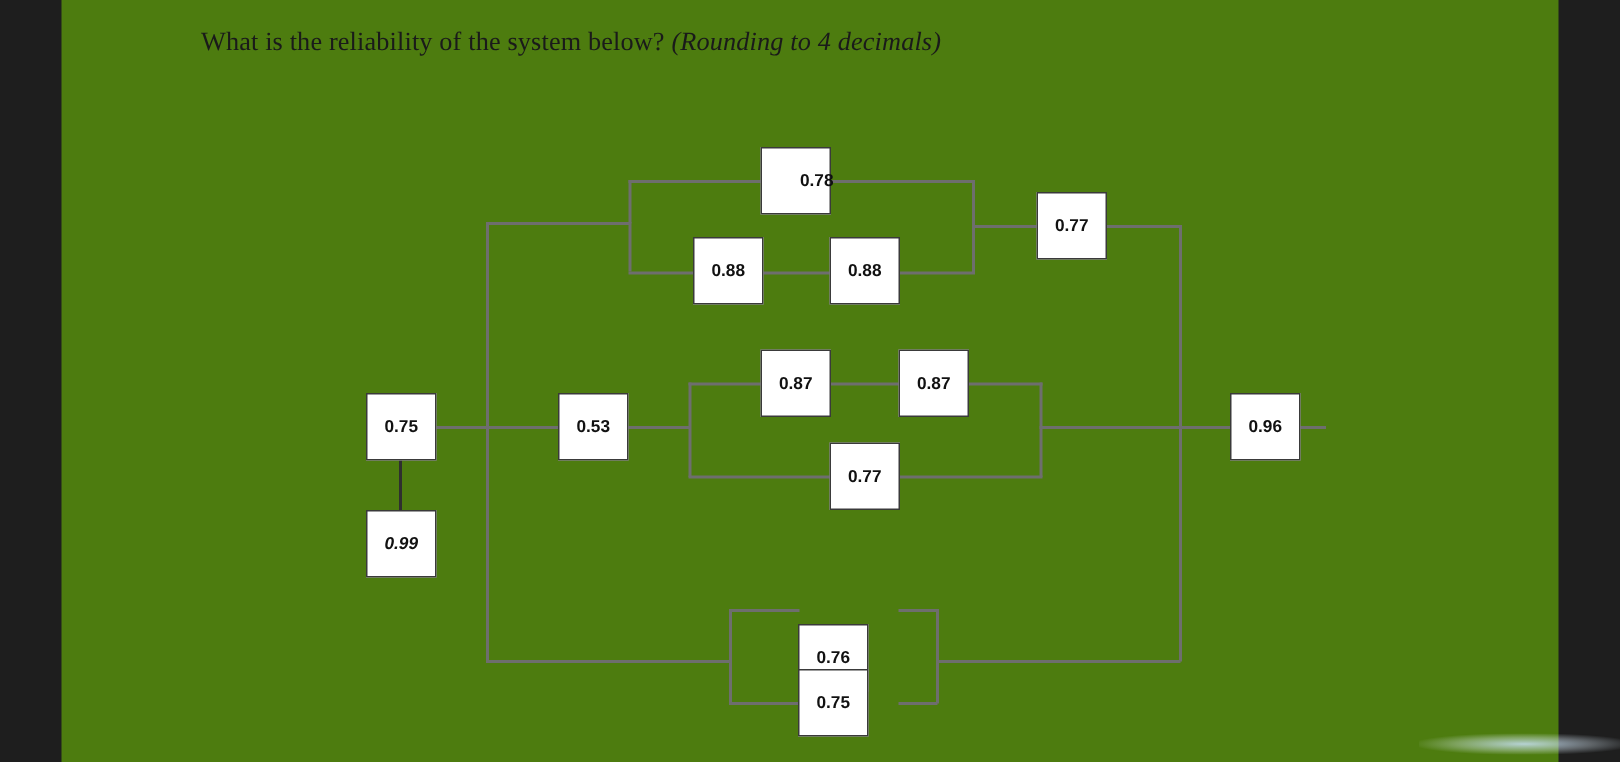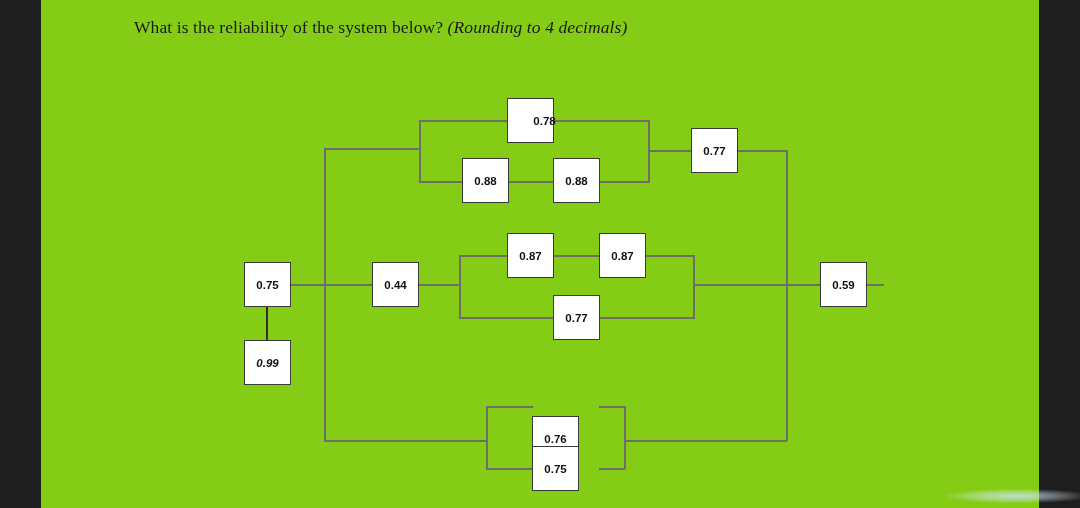--- a/index.html
+++ b/index.html
@@ -14,21 +14,21 @@
     background: #1e1e1e;
     overflow: hidden;
     font-family: "Liberation Serif", serif;
   }
   #page {
     position: absolute;
     left: 41px;
     top: 0;
     width: 998px;
     height: 508px;
-    background: #84cc16;
+    background: #4d7c0f;
   }
   #question {
     position: absolute;
     left: 93px;
     top: 17px;
     font-size: 17.5px;
     color: #1a1a1a;
     white-space: nowrap;
     letter-spacing: 0.1px;
   }
@@ -129,21 +129,21 @@
 
       <div class="node" style="left:203px; top:262px; width:47px; height:45px;">
         <span>0.75</span>
       </div>
 
       <div class="node" style="left:203px; top:340px; width:47px; height:45px;font-style:italic;">
         <span>0.99</span>
       </div>
 
       <div class="node" style="left:331px; top:262px; width:47px; height:45px;">
-        <span>0.44</span>
+        <span>0.53</span>
       </div>
 
       <div class="node" style="left:466px; top:98px; width:47px; height:45px;padding-left:28px;">
         <span>0.78</span>
       </div>
 
       <div class="node" style="left:421px; top:158px; width:47px; height:45px;">
         <span>0.88</span>
       </div>
 
@@ -169,20 +169,20 @@
 
       <div class="node" style="left:491px; top:384px; width:47px; height:45px;margin-top:32px;">
         <span>0.76</span>
       </div>
 
       <div class="node" style="left:491px; top:446px; width:47px; height:45px;">
         <span>0.75</span>
       </div>
 
       <div class="node" style="left:779px; top:262px; width:47px; height:45px;">
-        <span>0.59</span>
+        <span>0.96</span>
       </div>
 
     </div>
 
     <div id="bottom-glow"></div>
   </div>
 </div>
 
 </body></html>

